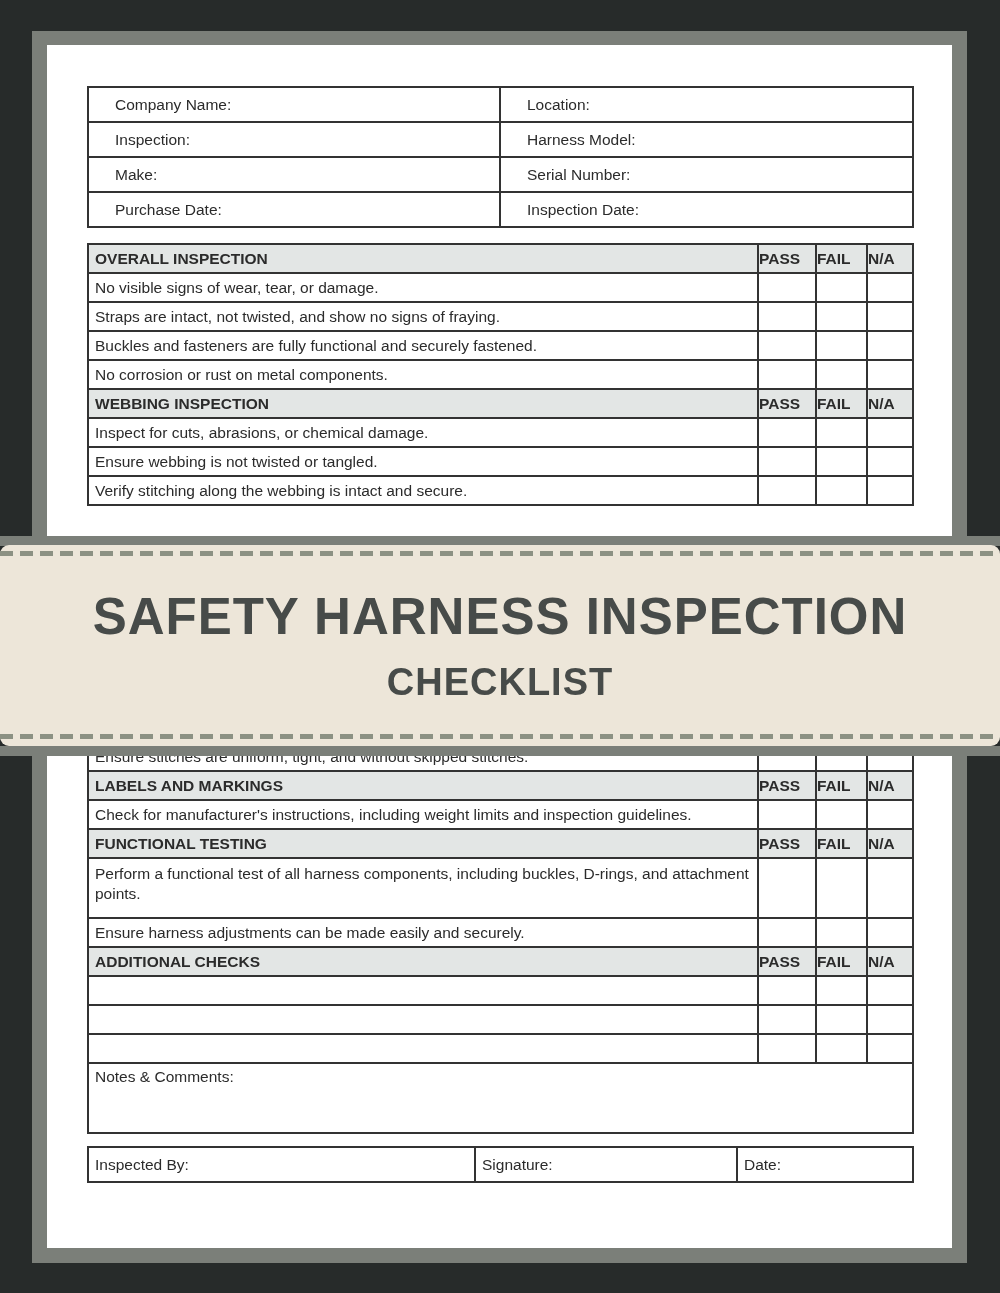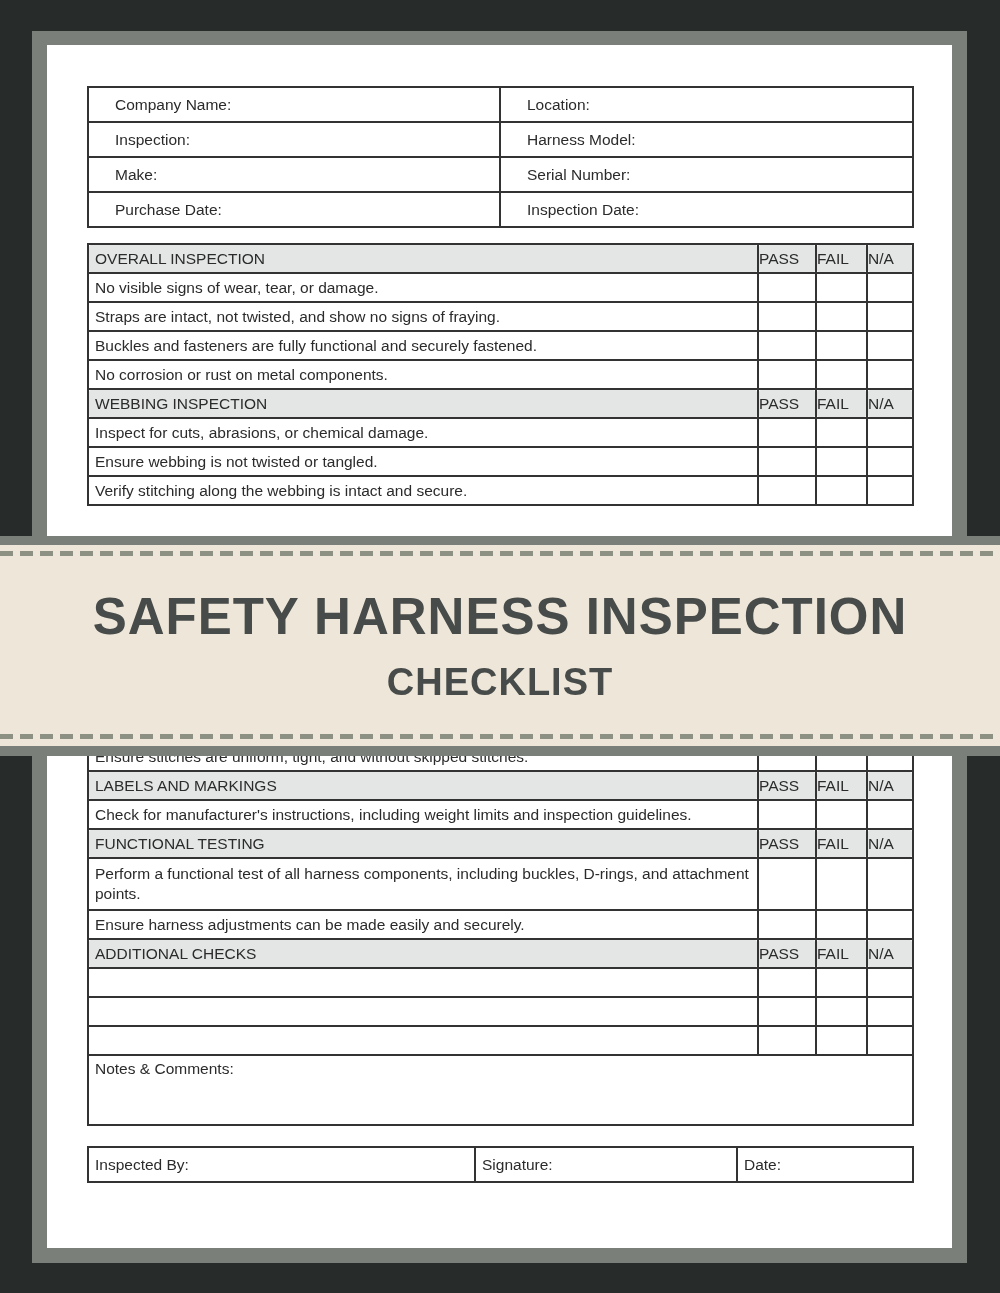--- a/index.html
+++ b/index.html
@@ -13,32 +13,33 @@
     position:absolute; left:32px; top:31px; width:935px; height:1232px;
     background:#7b7f79;
   }
   .page {
     position:absolute; left:47px; top:45px; width:905px; height:1203px;
     background:#ffffff;
   }
   table { border-collapse:collapse; position:absolute; left:87px; width:825px; table-layout:fixed; }
   td { border:2px solid #333; padding:0 6px; font-size:15.5px; color:#2b2b2b; height:27px; white-space:nowrap; overflow:hidden; }
   .info td { height:33px;padding-left:26px; }
-  .hdr td { background:#e3e6e5; font-weight:normal; font-size:15.5px;border-radius:6px; }
+  .hdr td { background:#e3e6e5; font-weight:bold; font-size:15.5px; }
   .hdr td.pf { text-align:left; padding:0;margin-top:22px; }
   td.box { padding:0; }
-  td.wrap { white-space:normal; line-height:20px; padding-top:3px; padding-bottom:3px; }
+  td.wrap { white-space:normal; line-height:20px; padding-top:3px; padding-bottom:11px; }
   .notes td { height:64px; vertical-align:top; padding-top:4px; }
   .sig td { height:33px; }
   .banner-strip {
     position:absolute; left:0; width:1000px; background:#7b7f79;
   }
   .banner {
     position:absolute; left:0; top:545px; width:1000px; height:201px;
     background:#ede6d9;
+    border-radius:9px;
   }
   .dashes {
     position:absolute; left:0; width:1000px; height:5px;
     background-image:linear-gradient(90deg, #8c9183 0 13px, transparent 13px 20px);
     background-size:20px 5px;
   }
   .title {
     position:absolute; left:0; width:1000px; text-align:center;
     color:#474b49; font-weight:bold; letter-spacing:1px;
   }

